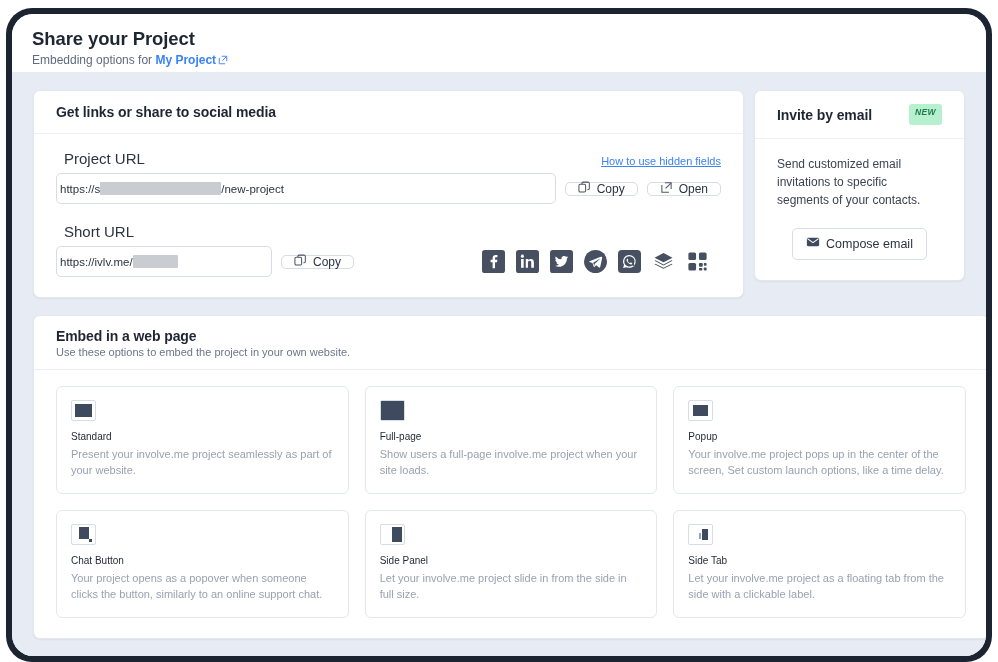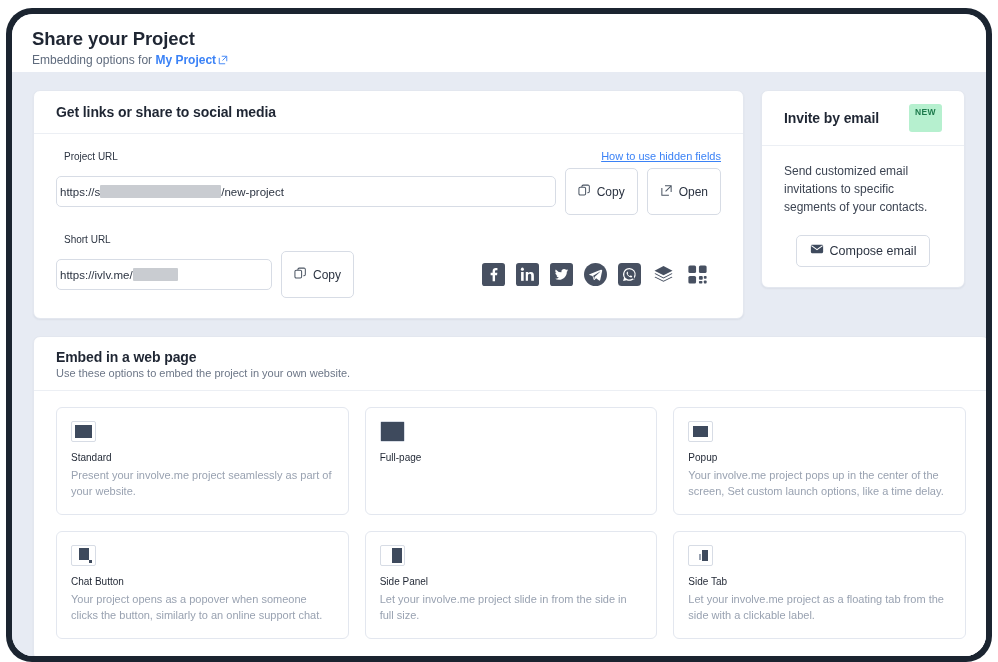--- a/index.html
+++ b/index.html
@@ -55,21 +55,21 @@
   }
   .ext-arrow { display: inline-block; vertical-align: -1px; margin-left: 2px; }
 
   
   #body {
     padding: 18px 21px 0 21px;
     background: #e7ebf3;
     height: calc(100% - 58px);
   }
 
-  .row-top { display: flex; gap: 17px; align-items: flex-start; }
+  .row-top { display: flex; gap: 10px; align-items: flex-start; }
 
   .card {
     background: #ffffff;
     border-radius: 7px;
     border: 1px solid #e3e7ef;
     box-shadow: 0 1px 2px rgba(20,30,50,0.06);
   }
 
   .card-head {
     padding: 13px 22px 13px 22px;
@@ -85,21 +85,21 @@
   }
 
   
   #links-card { width: 711px; }
   .card-body { padding: 16px 22px 20px 22px; }
 
   .field-label-row {
     display: flex; justify-content: space-between; align-items: flex-end;
     margin-bottom: 6px;
   }
-  .field-label { font-size: 10px; color: #2c3442; padding-left: 8px; }
+  .field-label { font-size: 15px; color: #2c3442; padding-left: 8px; }
   .hint-link {
     font-size: 11px; color: #3b82f6; text-decoration: underline; cursor: pointer;
   }
 
   .input-row { display: flex; align-items: center; gap: 9px; }
 
   .text-input {
     height: 31px;
     border: 1px solid #d7dce5;
     border-radius: 5px;
@@ -118,21 +118,21 @@
     display: inline-block;
     background: #c9ccd1;
     height: 13px;
     border-radius: 1px;
     vertical-align: -2px;
   }
   #redact-project { width: 121px; }
   #redact-short   { width: 45px; }
 
   .btn {
-    height: 47px;
+    height: 14px;
     border: 1px solid #d7dce5;
     border-radius: 5px;
     background: #fff;
     display: inline-flex; align-items: center; justify-content: center;
     gap: 6px;
     padding: 4px 12px;
     font-size: 12px;
     color: #2c3442;
     cursor: pointer;
   }
@@ -144,22 +144,23 @@
   .spacer-22 { height: 19px; }
 
   
   #invite-card { width: 228px; }
   .badge-new {
     background: #b6f0cf;
     color: #1d7a4c;
     font-size: 8.5px;
     font-weight: bold;
     letter-spacing: 0.4px;
-    padding: 3px 6px 15px 6px;
+    padding: 3px 6px 8px 6px;
     border-radius: 3px;
+    font-style: italic;
   }
   #invite-text {
     font-size: 12px;
     color: #3c4452;
     line-height: 1.52;
     margin: 0 0 18px 0;
   }
   #compose-wrap { display: flex; justify-content: center; }
   #compose-btn { padding: 0 13px; height: 32px; font-size: 12.5px; }
 
@@ -358,20 +359,21 @@
                 </div>
             <div class="tile-title">Standard</div>
             <div class="tile-desc">Present your involve.me project seamlessly as part of your website.</div>
           </div>
 
           <div class="tile">
             <div class="tile-icon">
                   <span class="g-fullpage"></span>
                 </div>
             <div class="tile-title">Full-page</div>
+            <div class="tile-desc">Show users a full-page involve.me project when your site loads.</div>
           </div>
 
           <div class="tile">
             <div class="tile-icon">
                   <span class="g-popup"></span>
                 </div>
             <div class="tile-title">Popup</div>
             <div class="tile-desc">Your involve.me project pops up in the center of the screen, Set custom launch options, like a time delay.</div>
           </div>
 

